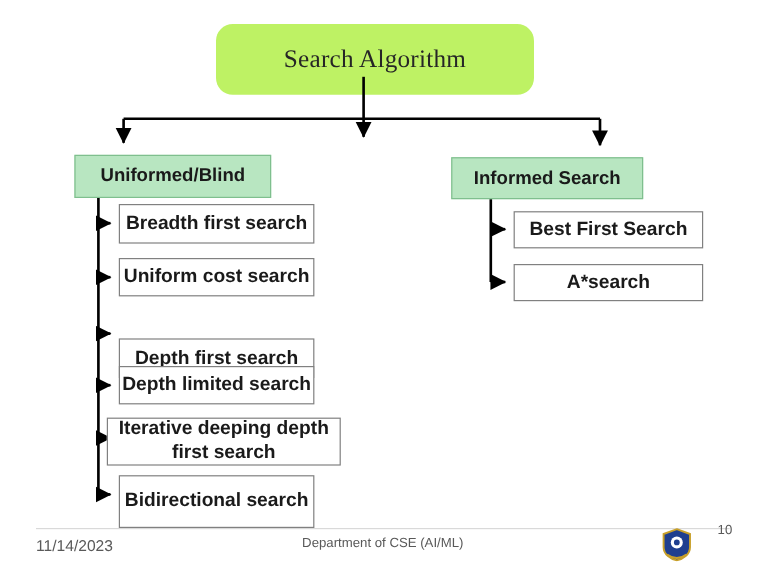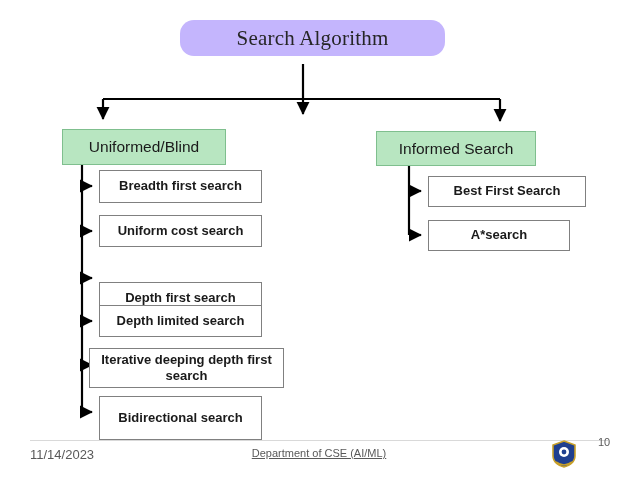--- a/index.html
+++ b/index.html
@@ -21,22 +21,22 @@
     width: 638px;
     height: 478px;
   }
 
   
   .title-pill {
     position: absolute;
     left: 180px;
     top: 20px;
     width: 265px;
-    height: 36px;
-    background: #c4b5fd;
+    height: 59px;
+    background: #bef264;
     border-radius: 14px;
     display: flex;
     align-items: center;
     justify-content: center;
   }
   .title-pill .title-text {
     font-family: "Liberation Serif", serif;
     font-size: 21px;
     color: #262626;
     letter-spacing: 0.2px;
@@ -48,20 +48,21 @@
     background: #b8e6c1;
     border: 1px solid #7fbf8e;
     display: flex;
     align-items: center;
     justify-content: center;
   }
   .cat-box .cat-text {
     font-size: 15.5px;
     color: #1a1a1a;
     font-family: "Liberation Sans", sans-serif;
+    font-weight: bold;
   }
   #cat-uninformed {
     left: 62px;
     top: 129px;
     width: 162px;
     height: 34px;
   }
   #cat-informed {
     left: 376px;
     top: 131px;
@@ -74,38 +75,38 @@
     position: absolute;
     background: #ffffff;
     border: 1px solid #808080;
     display: flex;
     align-items: center;
     justify-content: center;
     text-align: center;
     box-sizing: border-box;
   }
   .leaf-box .leaf-text {
-    font-size: 13px;
+    font-size: 16px;
     font-weight: bold;
     color: #1a1a1a;
     line-height: 1.25;
     font-family: "Liberation Sans", sans-serif;
   }
 
   
   #leaf-bfs        { left: 99px;  top: 170px; width: 163px; height: 33px; }
   #leaf-ucs        { left: 99px;  top: 215px; width: 163px; height: 32px; }
   #leaf-dfs        { left: 99px;  top: 262px; width: 163px; height: 33px; margin-top: 20px; }
   #leaf-dls        { left: 99px;  top: 305px; width: 163px; height: 32px; }
   #leaf-iddfs      { left: 89px;  top: 348px; width: 195px; height: 40px; }
   #leaf-bidir      { left: 99px;  top: 396px; width: 163px; height: 44px; }
 
   
   #leaf-bestfirst  { left: 428px; top: 176px; width: 158px; height: 31px; text-align: center; }
-  #leaf-astar      { left: 428px; top: 220px; width: 142px; height: 31px; align-items: center; }
+  #leaf-astar      { left: 428px; top: 220px; width: 158px; height: 31px; align-items: center; }
 
   
   #connectors {
     position: absolute;
     left: 0; top: 0;
     width: 638px;
     height: 478px;
     pointer-events: none;
   }
 
@@ -126,21 +127,20 @@
     color: #595959;
   }
   .footer-center {
     position: absolute;
     left: 0;
     top: 447px;
     width: 638px;
     text-align: center;
     font-size: 11px;
     color: #595959;
-    text-decoration: underline;
   }
   .footer-page {
     position: absolute;
     left: 598px;
     top: 436px;
     font-size: 11px;
     color: #595959;
   }
   .footer-logo {
     position: absolute;

